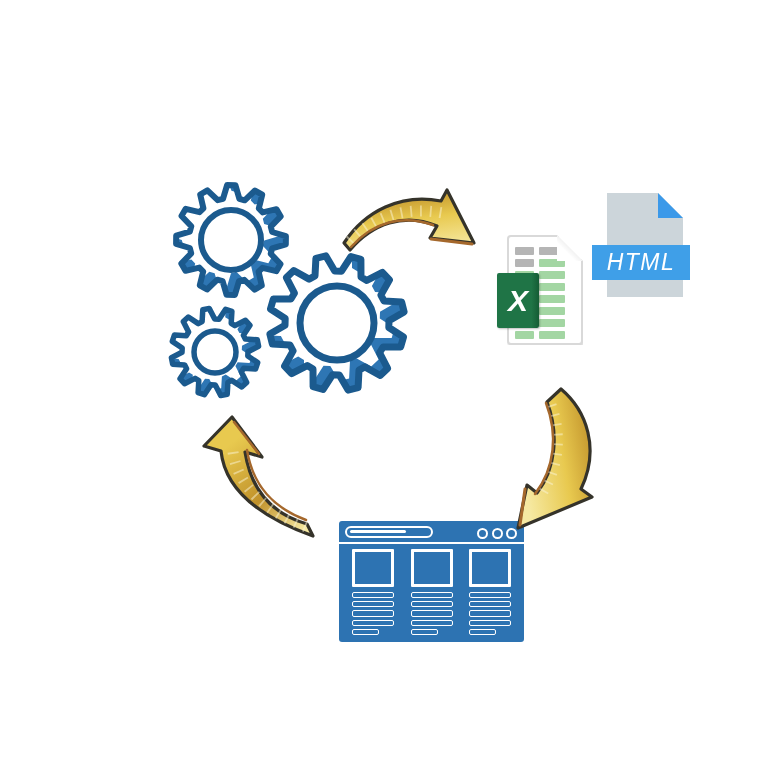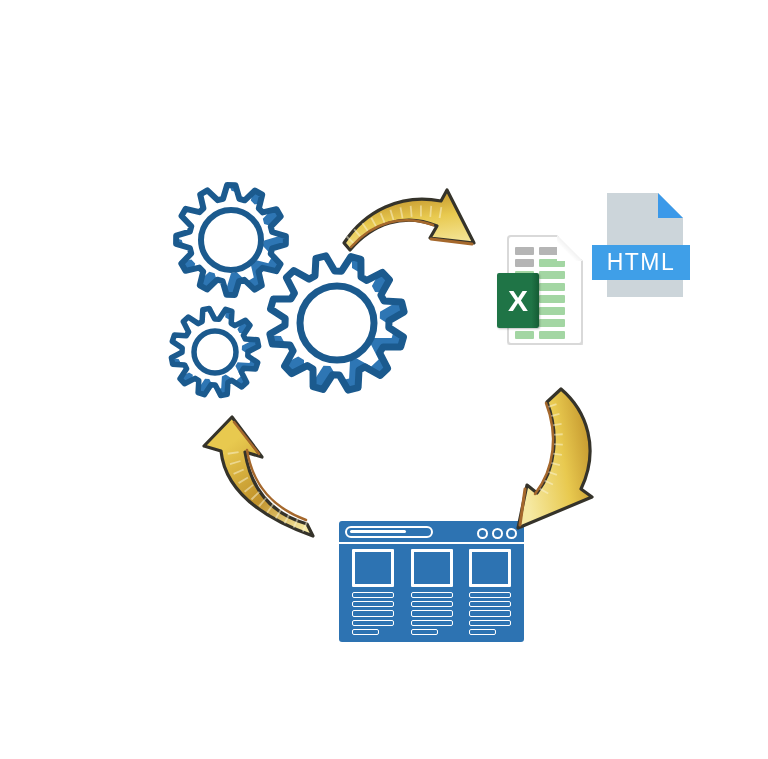--- a/index.html
+++ b/index.html
@@ -7,21 +7,21 @@
     --gear-outline:#1b5a8e; --gear-side:#2e76b4; --gear-face:#ffffff;
     --arrow-edge:#35332a; --copper:#a5682c; --hatch:#fcf6d8;
     --xl-cover:#1f7446; --xl-cover-edge:#155c35; --xl-page:#ffffff; --xl-border:#d9d9d9;
     --cell-green:#a3d6a3; --cell-gray:#b5b5b5;
     --hf-page:#ccd5da; --hf-banner:#3f9fe8; --hf-fold:#3b99e9; --hf-text:#ffffff;
     --wp-fill:#2d73b2; --wp-line:#ffffff;
   }
   html,body{margin:0;padding:0;background:var(--bg);}
   .canvas{position:relative;width:768px;height:759px;background:var(--bg);overflow:hidden;
           font-family:"Liberation Sans",sans-serif;}
-  .abs{position:absolute;}
+  .abs{position:absolute;font-style:italic;}
 
   
   #gears-svg{position:absolute;left:150px;top:160px;width:280px;height:260px;}
 
   
   #arrows-svg{position:absolute;left:0;top:0;width:768px;height:759px;pointer-events:none;}
 
   
   .excel{left:497px;top:235px;width:92px;height:113px;}
   .xl-page{position:absolute;left:10px;top:0;width:76px;height:110px;background:var(--xl-page);

